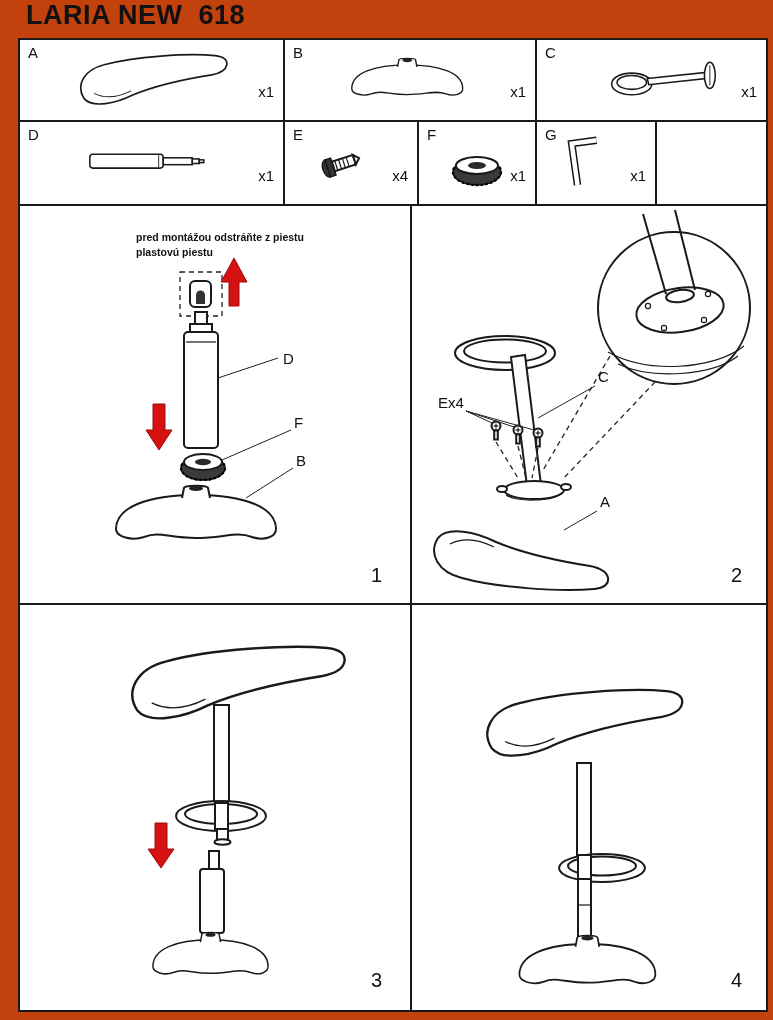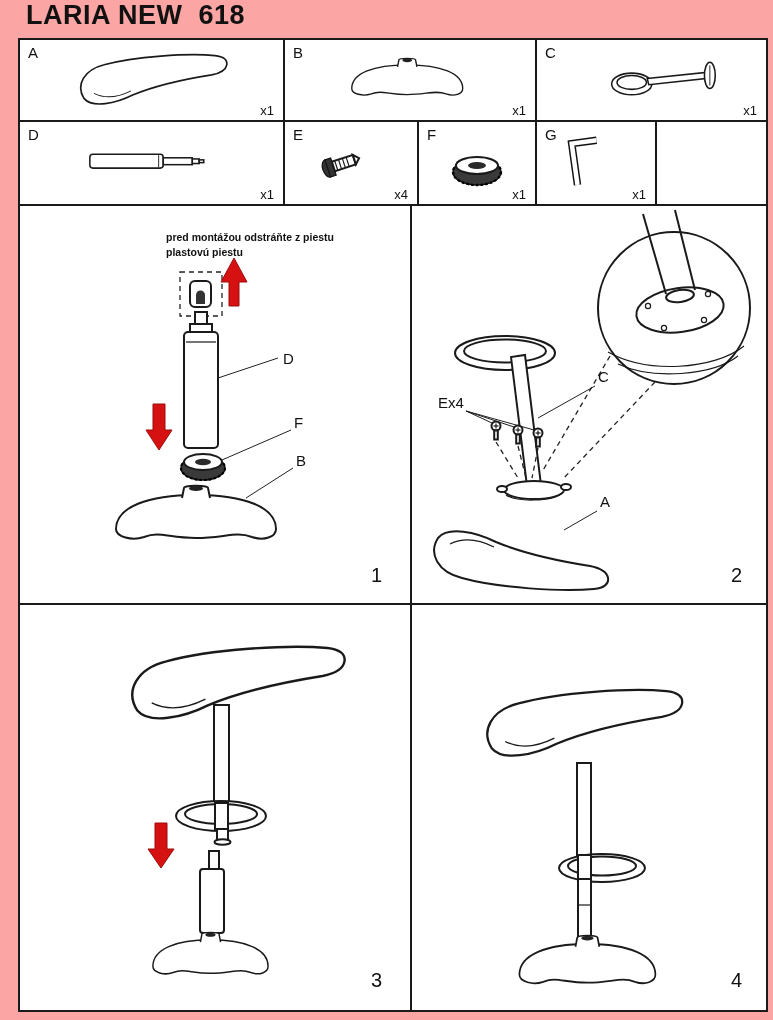--- a/index.html
+++ b/index.html
@@ -1,26 +1,26 @@
 <!DOCTYPE html>
 <html><head>
 <meta charset="utf-8">
 <style>
   html,body{margin:0;padding:0;background:#fff;}
-  .page{position:relative;width:773px;height:1020px;background:#fca5a5;
+  .page{position:relative;width:773px;height:1020px;background:#c2410c;
         font-family:"Liberation Sans",sans-serif;color:#111;overflow:hidden;}
   .title{position:absolute;left:26px;top:0px;font-size:27px;font-weight:800;
          letter-spacing:.5px;white-space:pre;}
   .cell{position:absolute;border:2px solid #1a1a1a;background:#fff;box-sizing:border-box;}
   .pletter{position:absolute;left:8px;top:4px;font-size:15px;}
-  .pqty{position:absolute;right:9px;bottom:2px;font-size:13px;}
+  .pqty{position:absolute;right:9px;bottom:20px;font-size:15px;}
   .picon{position:absolute;}
   .step-number{position:absolute;font-size:20px;}
   .note{position:absolute;left:116px;top:24px;font-size:10.5px;font-weight:bold;
-        line-height:1.45;white-space:nowrap;margin-left:30px;}
+        line-height:1.45;white-space:nowrap;}
   .note span{display:block;}
   svg text{font-family:"Liberation Sans",sans-serif;font-size:15px;fill:#111;}
   .lw{fill:#fff;stroke:#1a1a1a;stroke-width:2;}
   .ln{fill:none;stroke:#1a1a1a;stroke-width:2;}
   .thin{stroke-width:1.2;}
   .dash{fill:none;stroke:#222;stroke-width:1.3;stroke-dasharray:5 4;}
   .leader{stroke:#222;stroke-width:1;fill:none;}
   .red{fill:#d51111;stroke:#9b0c0c;stroke-width:1;}
 </style>
 </head>

